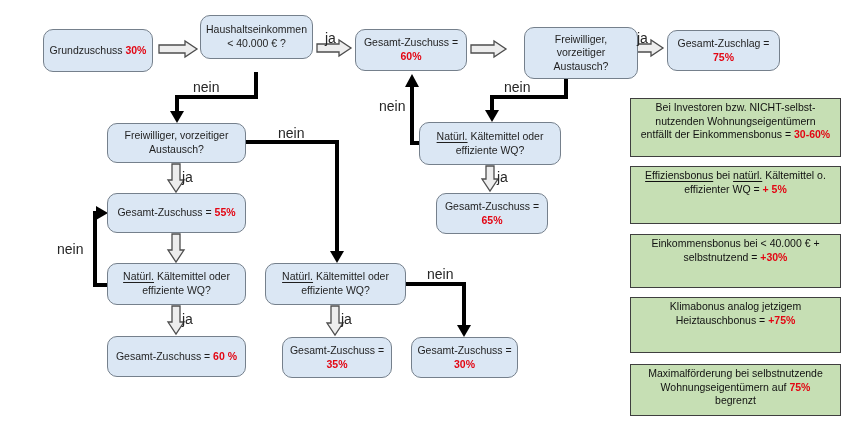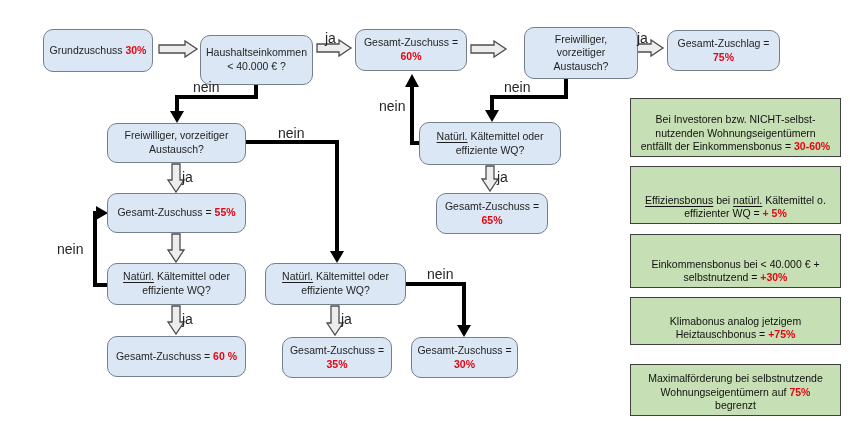--- a/index.html
+++ b/index.html
@@ -12,21 +12,21 @@
     font-family:"Liberation Sans", sans-serif;color:var(--text);
   }
   svg.wires{position:absolute;left:0;top:0;width:850px;height:448px;}
   .node{
     position:absolute;background:var(--node_fill);border:1px solid var(--node_border);
     border-radius:10px;display:flex;align-items:center;justify-content:center;
     font-size:10.5px;box-sizing:border-box;padding:2px 4px;
   }
   .note{
     position:absolute;background:var(--note_fill);border:1.4px solid var(--note_border);
-    display:flex;align-items:flex-end;justify-content:center;
+    display:flex;align-items:flex-start;justify-content:center;
     font-size:10.5px;box-sizing:border-box;padding:2px 6px;color:#111111;
   }
   .txt{text-align:center;white-space:pre-line;line-height:1.3;}
   .red{color:var(--red);font-weight:bold;}
   .wavy{
     text-decoration-line:underline;text-decoration-style:wavy;
     text-decoration-color:#d43d3d;text-decoration-thickness:1px;text-underline-offset:2px;text-decoration:underline;
   }
   .elabel{position:absolute;font-size:14px;color:#262626;line-height:1;}
   .blockarrow{fill:#ededed;stroke:#4d4d4d;stroke-width:1.3;}
@@ -60,21 +60,21 @@
     <polygon class="blockarrow" points="172,164 172,180 168,180 176,192 184,180 180,180 180,164"></polygon>
     <polygon class="blockarrow" points="172,234 172,250 168,250 176,262 184,250 180,250 180,234"></polygon>
     <polygon class="blockarrow" points="172,306 172,322 168,322 176,334 184,322 180,322 180,306"></polygon>
     <polygon class="blockarrow" points="331,306 331,323 327,323 335,335 343,323 339,323 339,306"></polygon>
     <polygon class="blockarrow" points="486,166 486,179 482,179 490,191 498,179 494,179 494,166"></polygon>
   </svg>
 
   <div class="node" style="left:43px;top:29px;width:110px;height:43px">
     <div class="txt"><span>Grundzuschuss </span><span class="red">30%</span></div>
   </div>
-  <div class="node" style="left:200px;top:35px;width:113px;height:50px">
+  <div class="node" style="left:200px;top:15px;width:113px;height:44px">
     <div class="txt"><span>Haushaltseinkommen
 &lt; 40.000 € ?</span></div>
   </div>
   <div class="node" style="left:355px;top:29px;width:112px;height:42px">
     <div class="txt"><span>Gesamt-Zuschuss =
 </span><span class="red">60%</span></div>
   </div>
   <div class="node" style="left:524px;top:27px;width:114px;height:52px">
     <div class="txt"><span>Freiwilliger,
 vorzeitiger
@@ -138,21 +138,21 @@
 entfällt der Einkommensbonus = </span><span class="red">30-60%</span></div>
   </div>
   <div class="note" style="left:630px;top:166px;width:211px;height:58px">
     <div class="txt"><span class="wavy">Effiziensbonus</span><span> bei </span><span class="wavy">natürl.</span><span> Kältemittel o.
 effizienter WQ = </span><span class="red">+ 5%</span></div>
   </div>
   <div class="note" style="left:630px;top:234px;width:211px;height:54px">
     <div class="txt"><span>Einkommensbonus bei &lt; 40.000 € +
 selbstnutzend = </span><span class="red">+30%</span></div>
   </div>
-  <div class="note" style="left:630px;top:297px;width:211px;height:48px">
+  <div class="note" style="left:630px;top:297px;width:211px;height:56px">
     <div class="txt"><span>Klimabonus analog jetzigem
 Heiztauschbonus = </span><span class="red">+75%</span></div>
   </div>
   <div class="note" style="left:630px;top:364px;width:211px;height:52px">
     <div class="txt"><span>Maximalförderung bei selbstnutzende
 Wohnungseigentümern auf </span><span class="red">75%</span><span>
 begrenzt</span></div>
   </div>
 
 </div>

